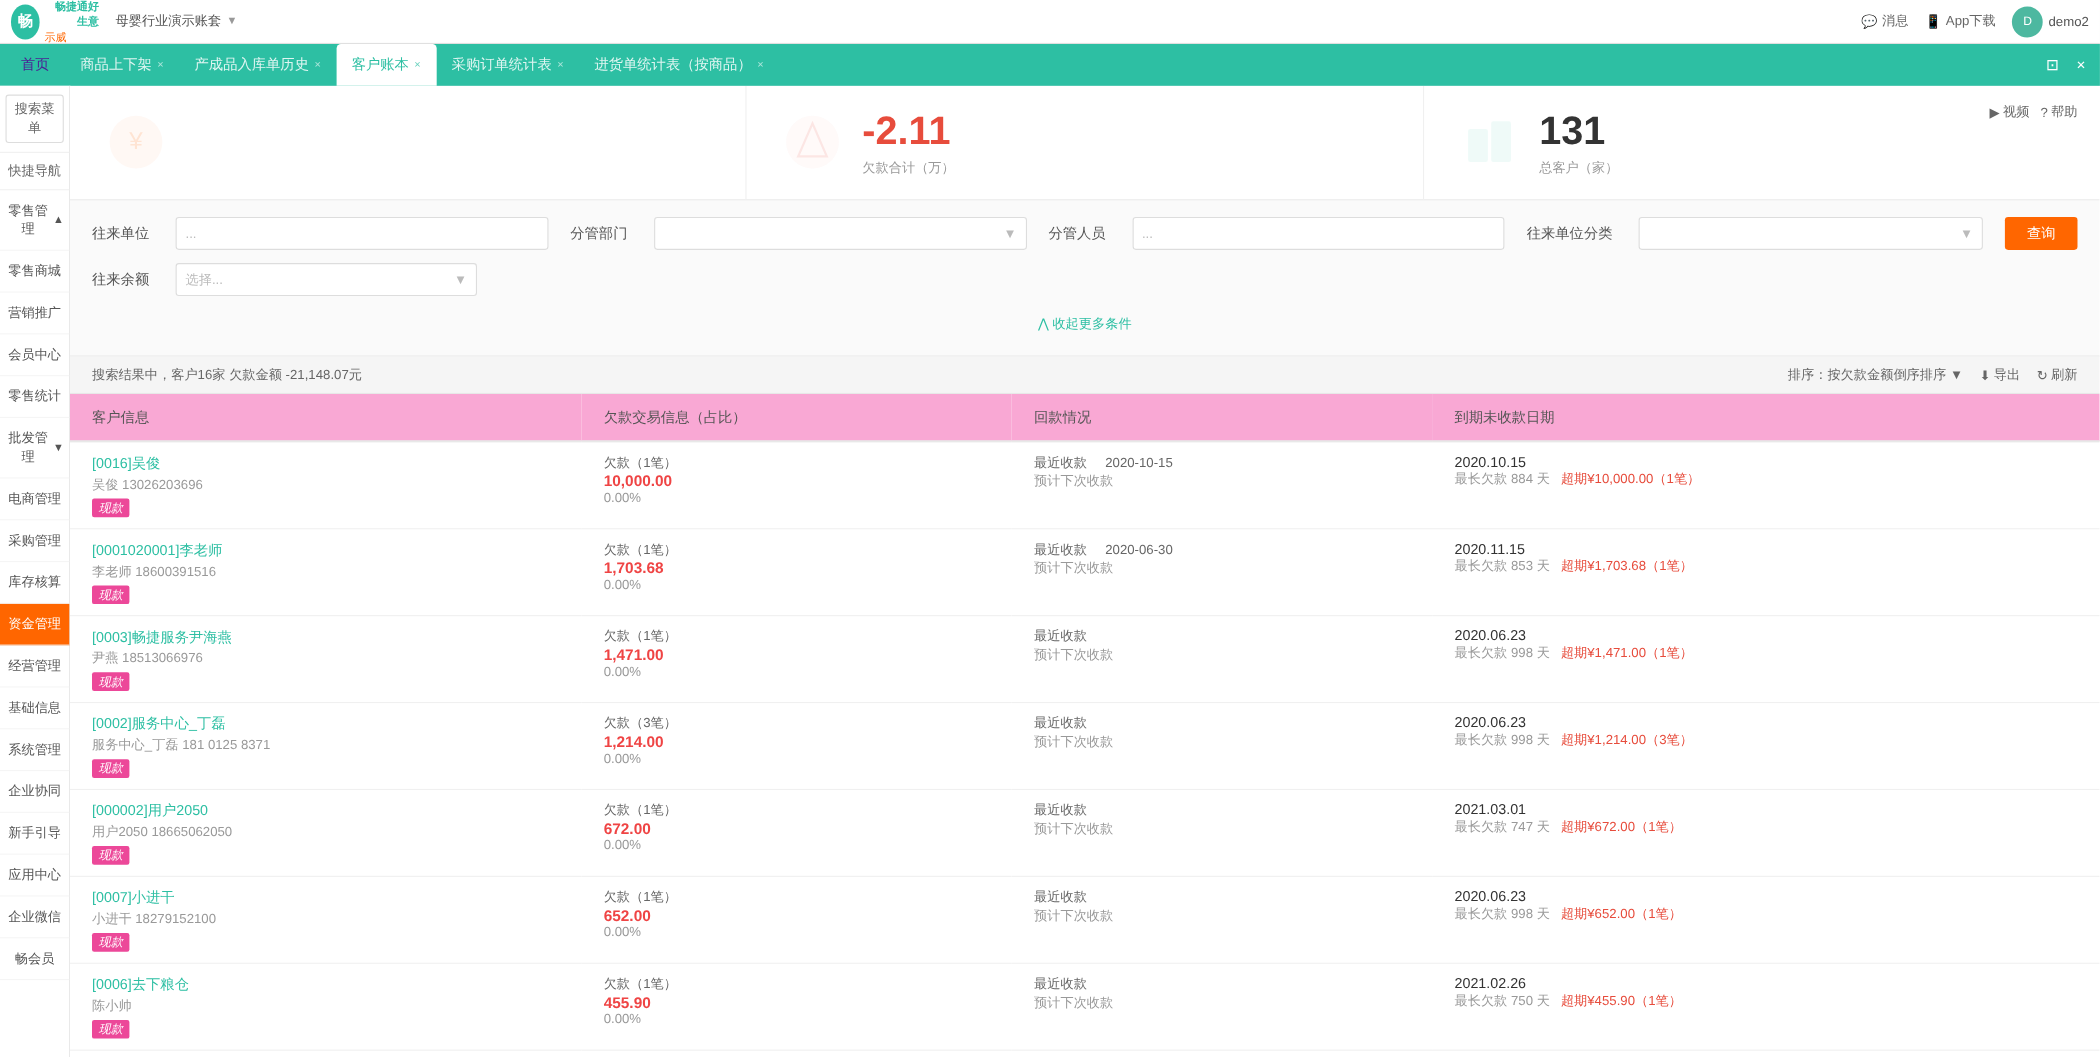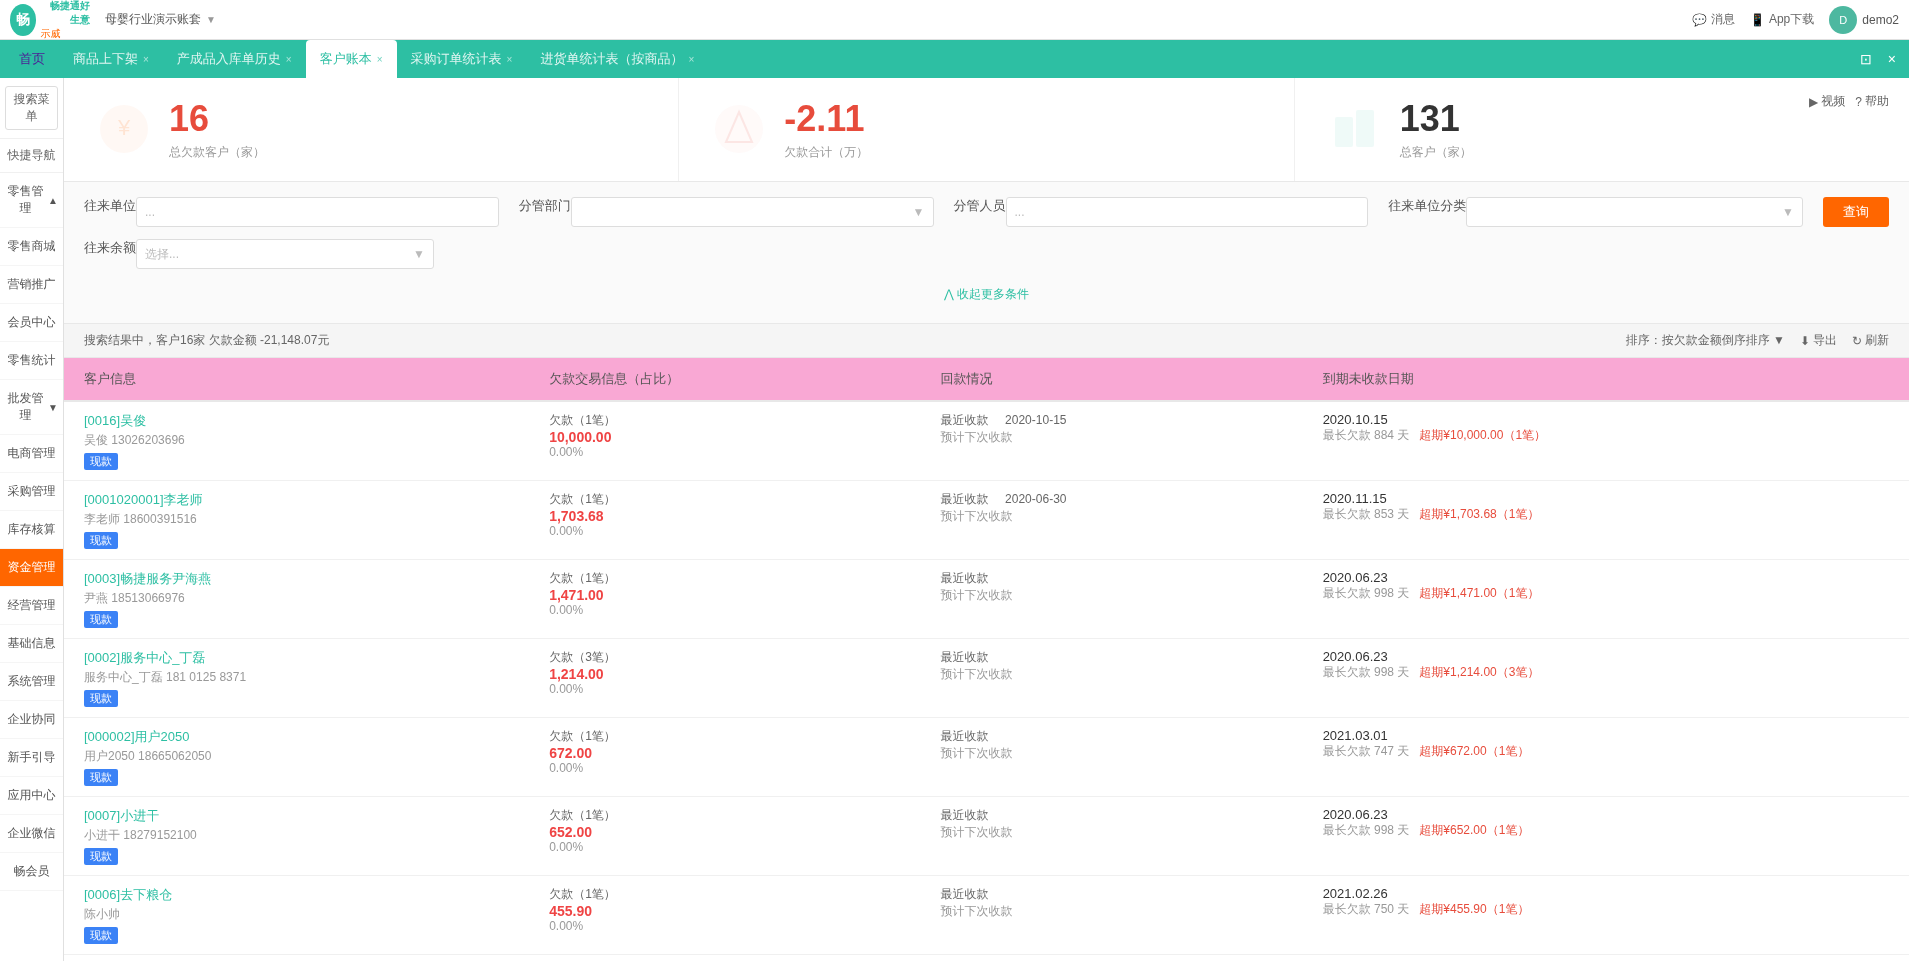--- a/index.html
+++ b/index.html
@@ -45,42 +45,42 @@
     .stat-number { font-size: 36px; font-weight: bold; }
     .stat-number.red { color: #e74c3c; }
     .stat-number.dark { color: #333; font-weight: 900; }
     .stat-label { font-size: 12px; color: #999; margin-top: 4px; }
     .stats-top-right { position: absolute; right: 20px; top: 15px; display: flex; gap: 10px; }
     .stats-btn { font-size: 12px; color: #666; cursor: pointer; display: flex; align-items: center; gap: 3px; }
     
     
     .filter-area { padding: 15px 20px; background: #fafafa; border-bottom: 1px solid #e8e8e8; }
     .filter-row { display: flex; align-items: center; gap: 20px; margin-bottom: 12px; }
-    .filter-item { display: flex; align-items: flex-start; gap: 0; flex: 1; }
+    .filter-item { display: flex; align-items: center; gap: 24px; flex: 1; }
     .filter-label { font-size: 13px; color: #555; white-space: nowrap; }
     .filter-input { flex: 1; height: 30px; border: 1px solid #ddd; border-radius: 3px; padding: 0 8px; font-size: 12px; background: #fff; }
     .filter-select { flex: 1; height: 30px; border: 1px solid #ddd; border-radius: 3px; padding: 0 8px; font-size: 12px; background: #fff; display: flex; align-items: center; justify-content: space-between; cursor: pointer; }
     .filter-btn-more { text-align: center; font-size: 12px; color: #2dbfa3; cursor: pointer; padding: 5px; }
     .search-btn { background: #ff6600; color: #fff; border: none; border-radius: 3px; padding: 6px 20px; font-size: 13px; cursor: pointer; }
     
     
     .result-bar { display: flex; align-items: center; justify-content: space-between; padding: 8px 20px; background: #f5f5f5; border-bottom: 1px solid #e8e8e8; font-size: 12px; color: #666; }
     .result-actions { display: flex; gap: 15px; }
     .result-action { font-size: 12px; color: #666; cursor: pointer; display: flex; align-items: center; gap: 3px; }
     
     
     .data-table { width: 100%; border-collapse: collapse; }
     .data-table thead tr { background: #f9a8d4; border-bottom: 2px solid #e8e8e8; }
     .data-table th { padding: 12px 20px; font-size: 13px; color: #555; font-weight: normal; text-align: left; }
     .data-table tbody tr { border-bottom: 1px solid #f0f0f0; }
     .data-table td { padding: 10px 20px; vertical-align: top; }
     
     .customer-name-link { color: #2dbfa3; cursor: pointer; text-decoration: none; font-size: 13px; }
     .customer-sub { font-size: 12px; color: #999; margin-top: 2px; }
-    .tag-xian { display: inline-block; background: #3b82f6; color: #fff; font-size: 11px; padding: 1px 6px; border-radius: 2px; margin-top: 4px; }
+    .tag-xian { display: inline-block; background: #ec4899; color: #fff; font-size: 11px; padding: 1px 6px; border-radius: 2px; margin-top: 4px; font-style: italic; }
     
     .debt-amount { color: #ef4444; font-size: 14px; font-weight: bold; }
     .debt-info { font-size: 12px; color: #666; }
     .debt-percent { font-size: 12px; color: #999; }
     
     .recover-date { font-size: 12px; color: #666; }
     .recover-next { font-size: 12px; color: #999; }
     
     .overdue-date { font-size: 13px; color: #333; }
     .overdue-days { font-size: 12px; color: #999; }
@@ -217,24 +217,20 @@
   <div class="content-area">
 
     <div class="stats-bar">
 
       <div class="stat-card">
         <div class="stat-icon">
           <svg width="55" height="55" viewBox="0 0 55 55">
             <circle cx="27" cy="27" r="24" fill="#ff6600" opacity="0.15"></circle>
             <text x="27" y="33" text-anchor="middle" font-size="22" fill="#ff6600" opacity="0.5">¥</text>
           </svg>
-        </div>
-        <div class="stat-info">
-          <div class="stat-number red">16</div>
-          <div class="stat-label">总欠款客户（家）</div>
         </div>
       </div>
 
       <div class="stat-card">
         <div class="stat-icon">
           <svg width="55" height="55" viewBox="0 0 55 55">
             <circle cx="27" cy="27" r="24" fill="#e74c3c" opacity="0.1"></circle>
             <polygon points="27,10 40,40 14,40" fill="none" stroke="#e74c3c" stroke-width="2" opacity="0.4"></polygon>
           </svg>
         </div>

